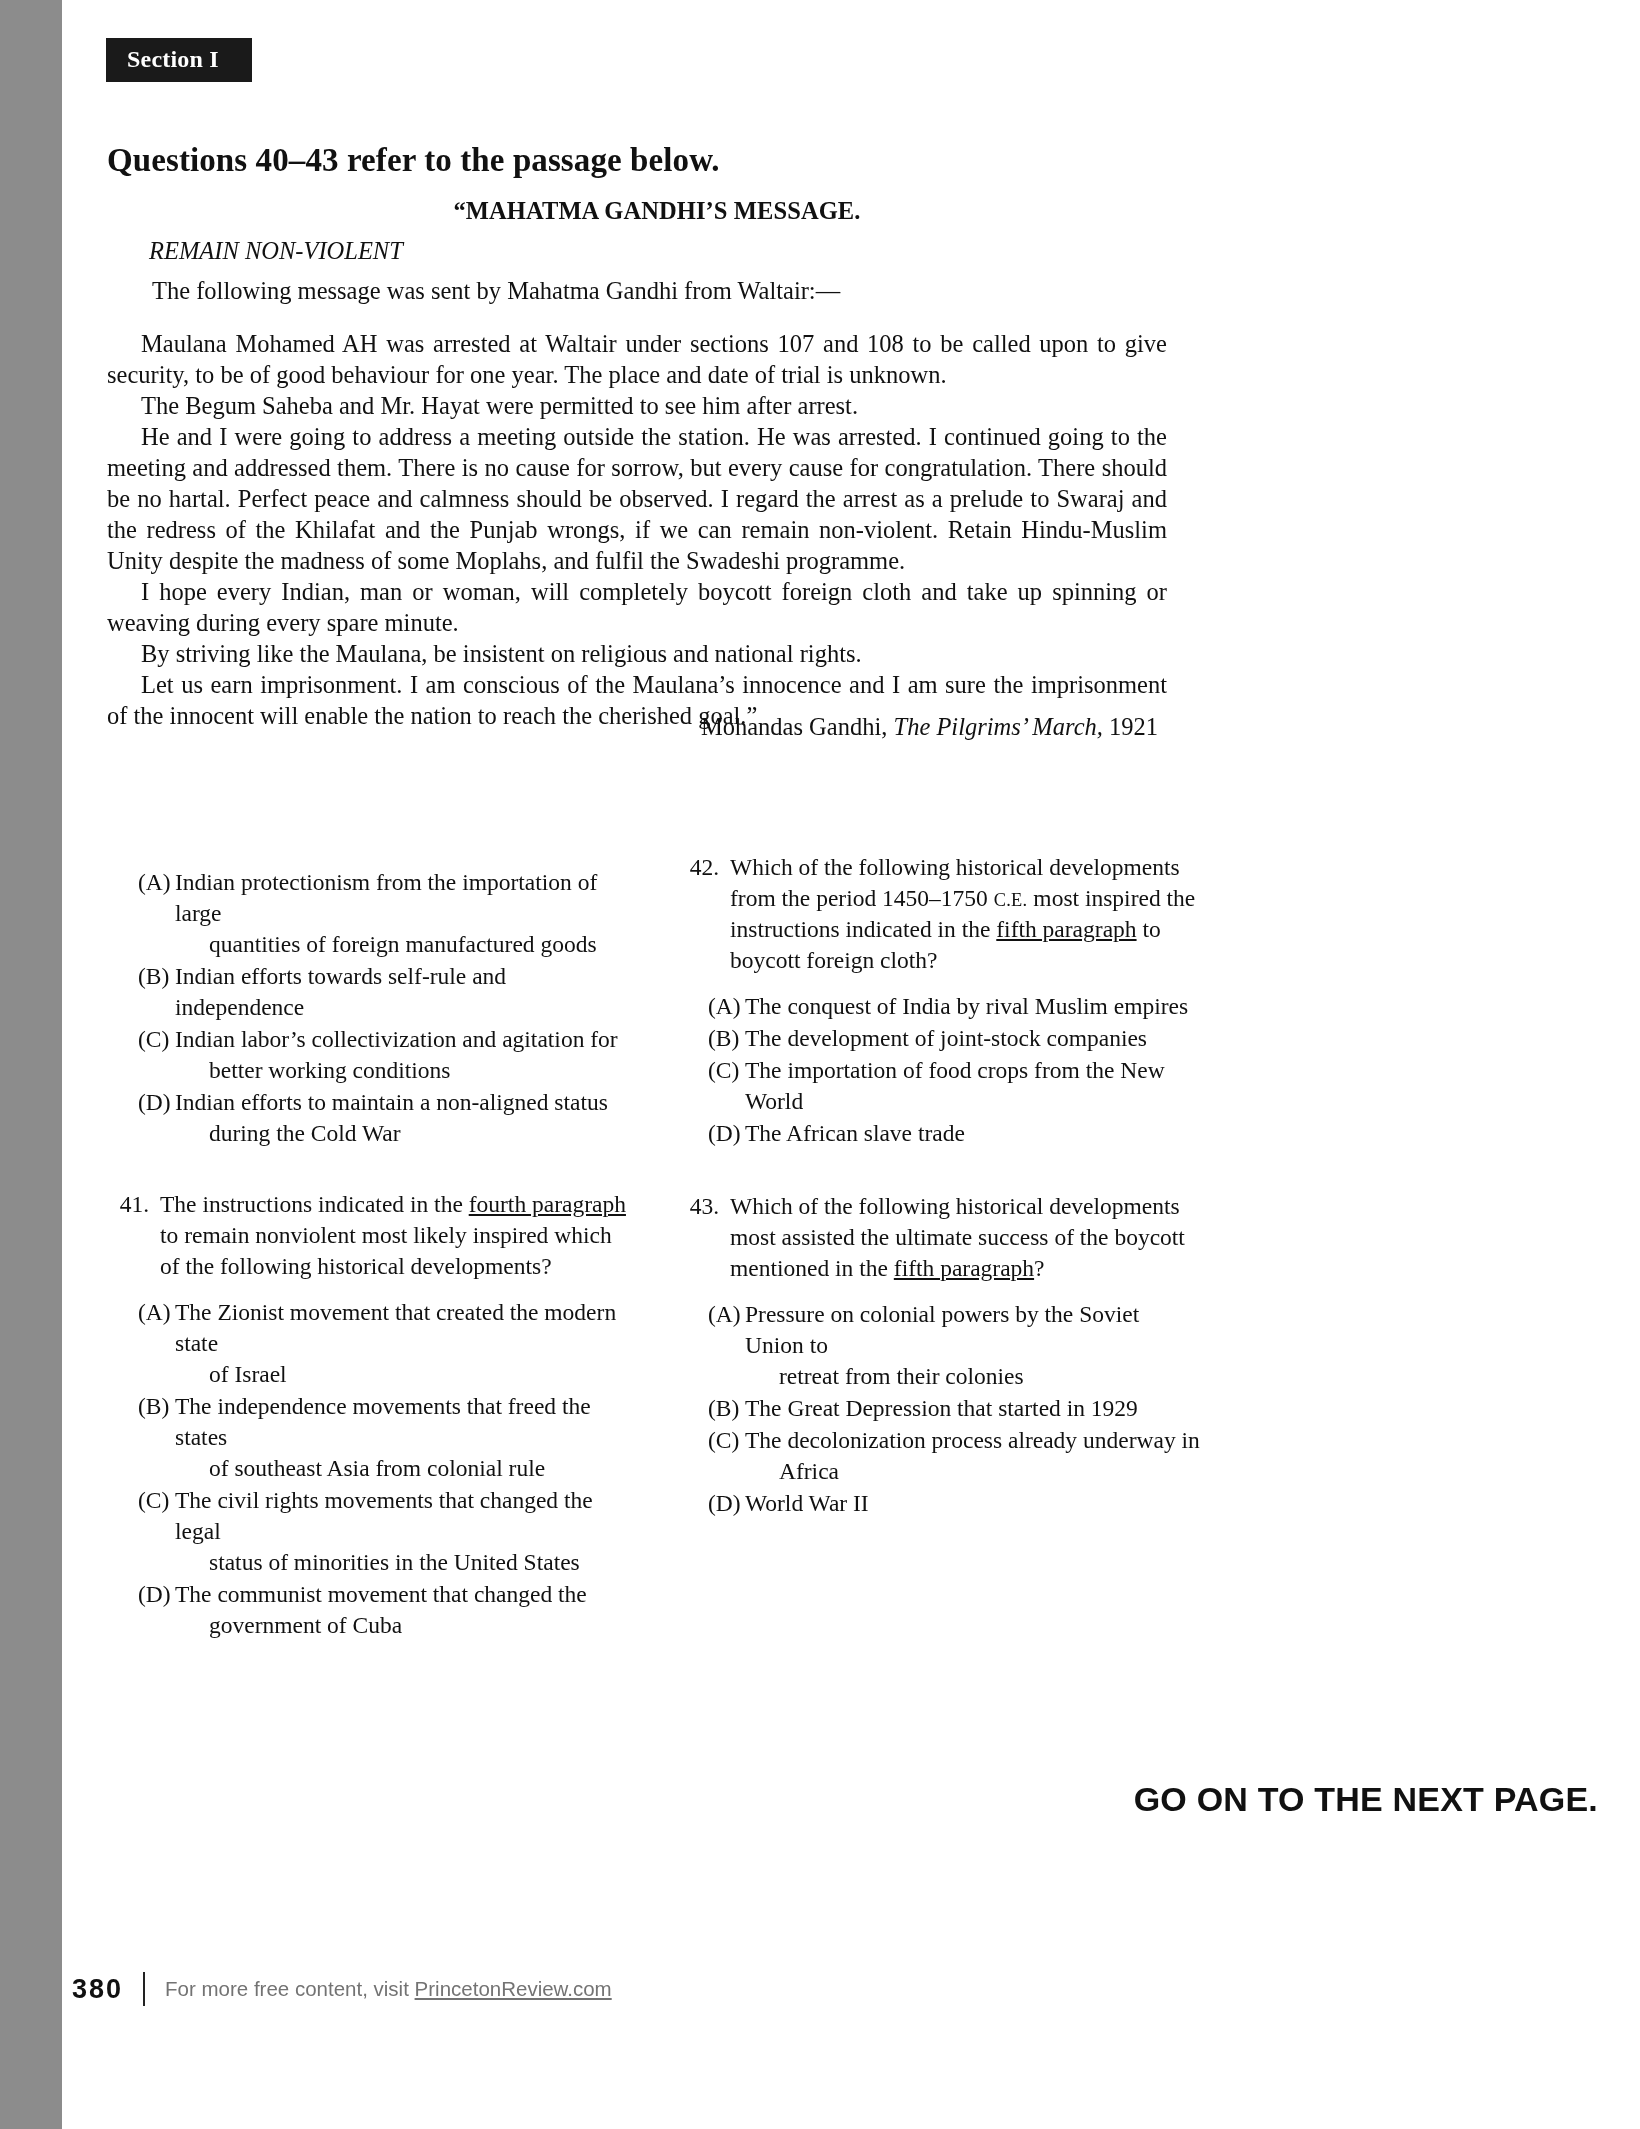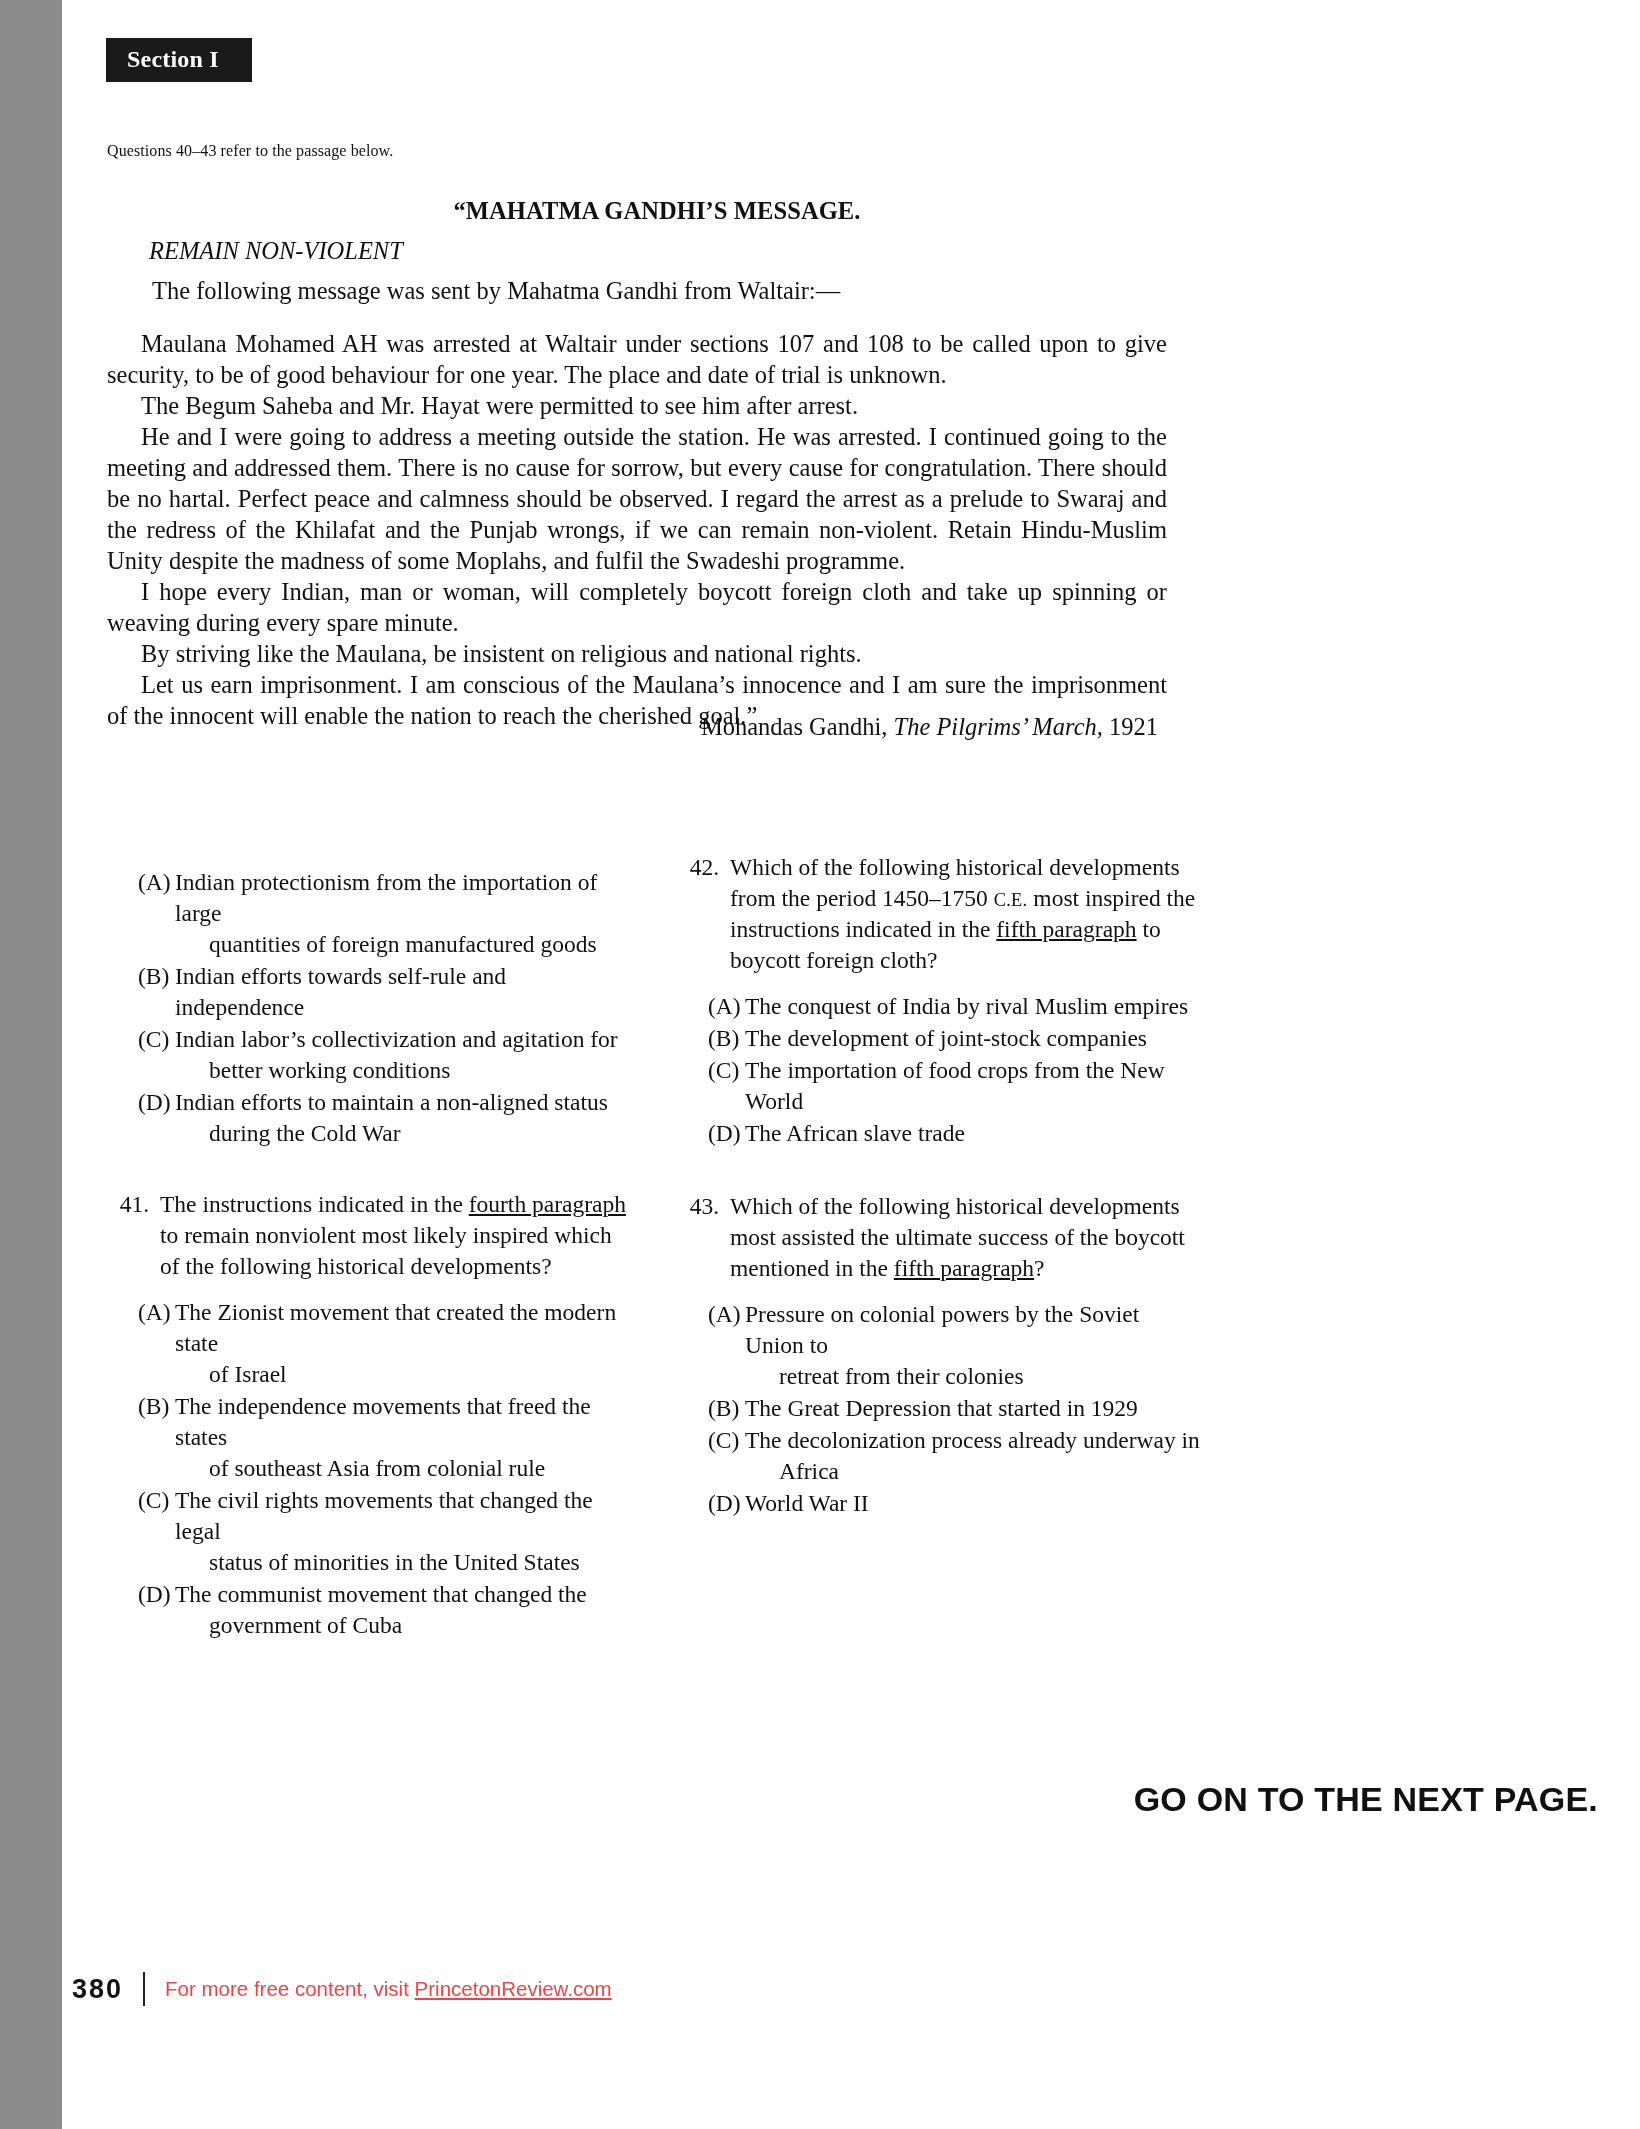--- a/index.html
+++ b/index.html
@@ -46,22 +46,22 @@
     letter-spacing: 0.2px;
     padding: 9px 33px 11px 21px;
     line-height: 1;
   }
 
   
   .questions-header {
     position: absolute;
     left: 45px;
     top: 142px;
-    font-weight: normal;
-    font-size: 16px;
+    font-weight: bold;
+    font-size: 33px;
     letter-spacing: 0.1px;
   }
 
   
   .passage {
     position: absolute;
     left: 45px;
     top: 196px;
     width: 1060px;
     font-size: 24.5px;
@@ -186,21 +186,21 @@
     color: #111111;
   }
   .footer-divider {
     width: 2px;
     height: 34px;
     background: #222222;
     margin: 0 20px 0 20px;
   }
   .footer-text {
     font-size: 20.5px;
-    color: #ef4444;
+    color: #737373;
   }
   .footer-text u { text-decoration: underline; }
 </style>
 </head>
 <body>
 
 <div class="page">
 
   <div class="spine"></div>
 

